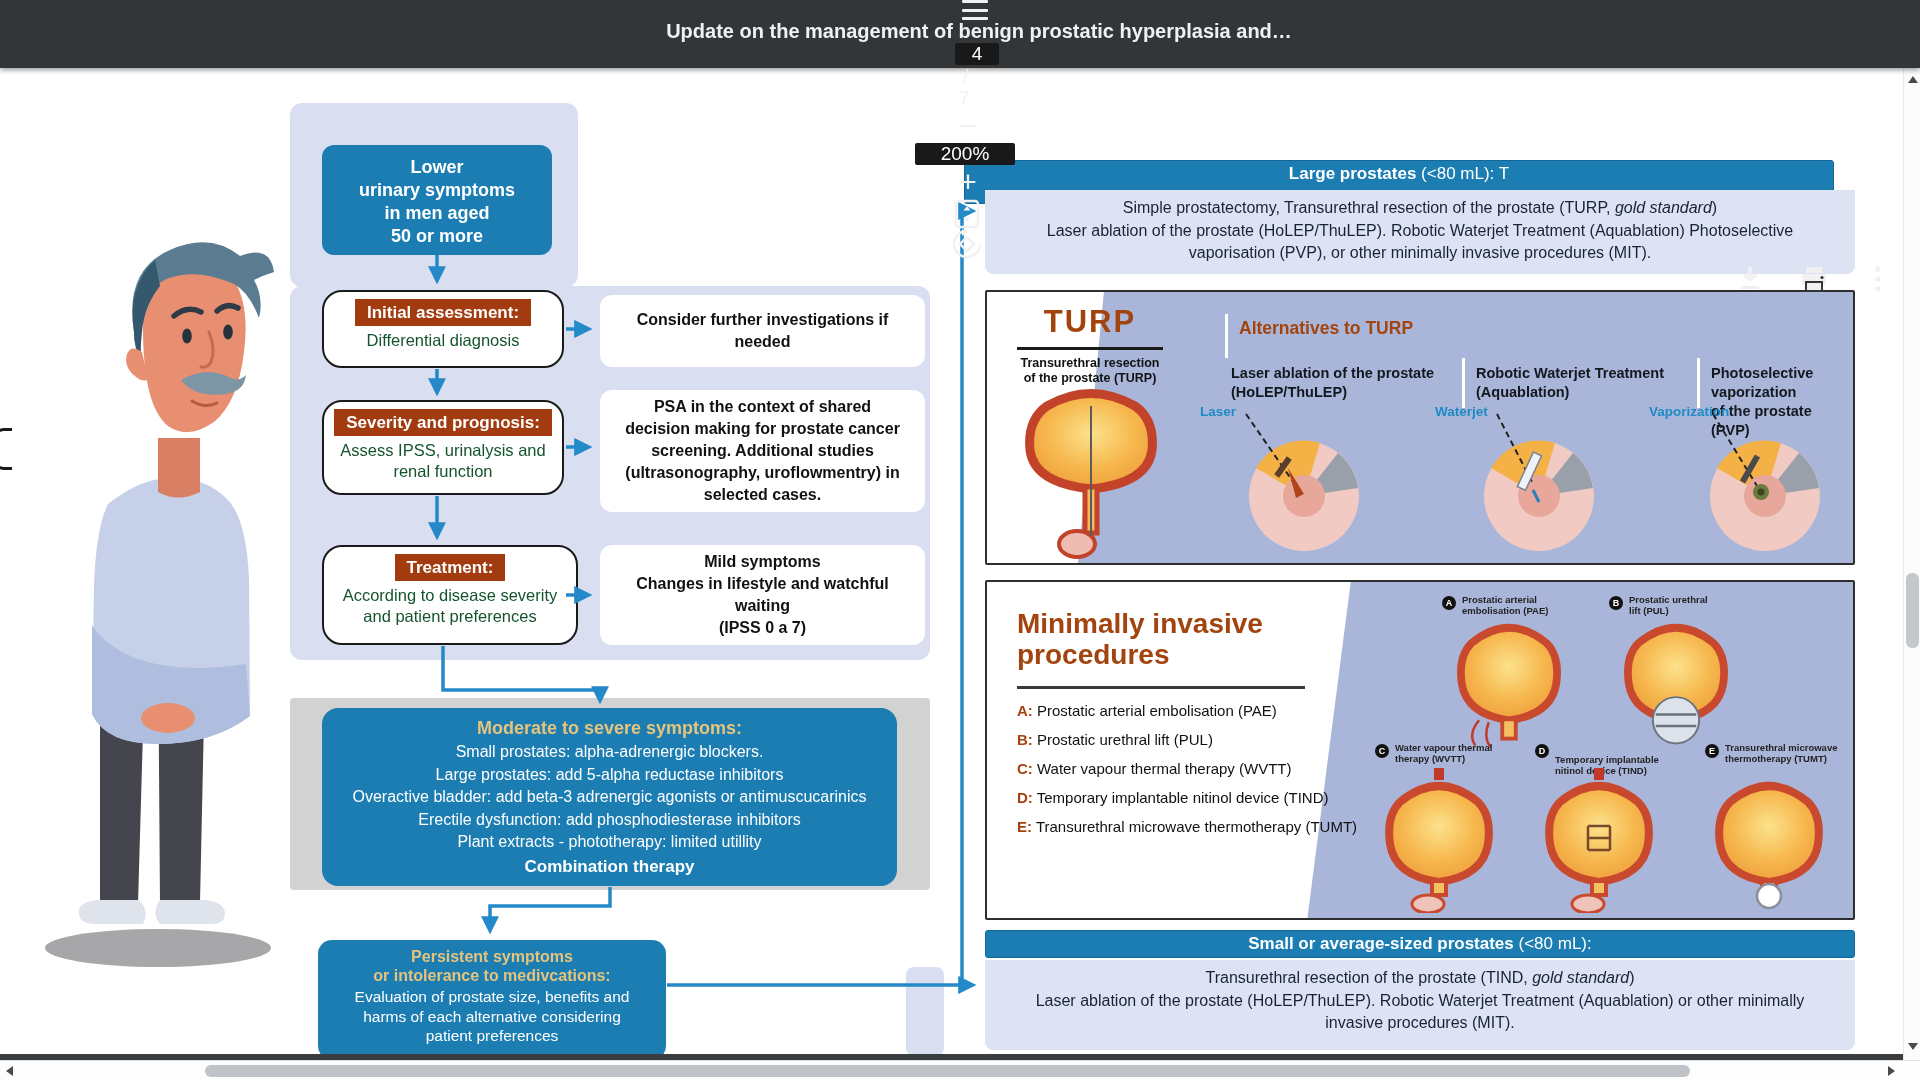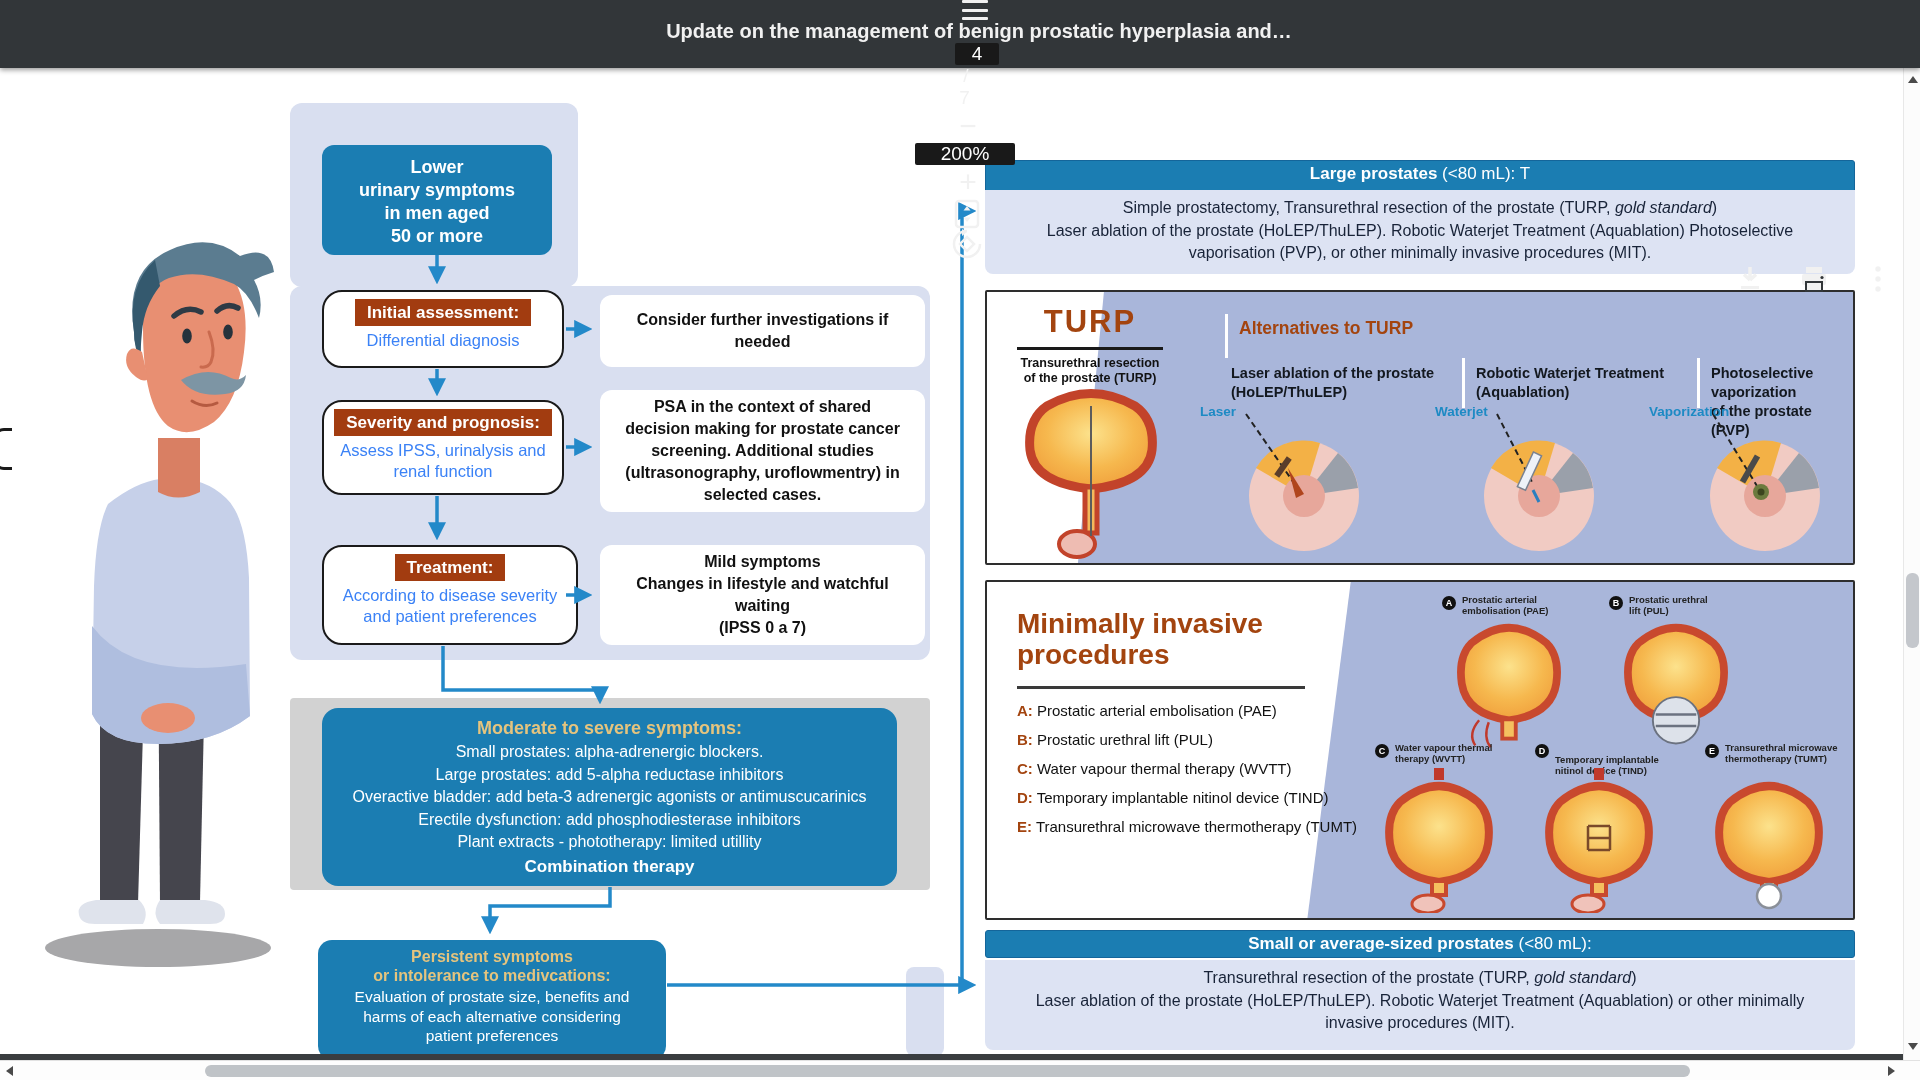--- a/index.html
+++ b/index.html
@@ -51,21 +51,21 @@
   .italic { font-style:italic;margin-top:40px; }
 
   .lavender-panel { background:#d9dff0; border-radius:12px; }
   .gray-panel { background:#d2d2d2; border-radius:4px; }
 
   .box-blue { background:#1b7db2; border-radius:12px; color:#fff; text-align:center; }
   .start-box { font-size:18px; font-weight:700; line-height:23px; padding-top:11px; }
   .step-box { background:#fff; border:2.5px solid #1a1a1a; border-radius:20px; text-align:center; padding:7px 8px 4px; }
   .step-header { display:inline-block; background:#a23c10; color:#fff; font-weight:700; font-size:17px;
                  padding:3px 12px; line-height:21px; }
-  .step-body { font-size:16.5px; color:#3b82f6; line-height:21px; margin-top:4px; }
+  .step-body { font-size:16.5px; color:#14532d; line-height:21px; margin-top:4px; }
   .note-box { background:#fff; border-radius:12px; text-align:center; font-size:16px; color:#111;
               line-height:22px; display:flex; align-items:center; justify-content:center;font-weight:bold; }
   .tan { color:#e5c47e; }
   .mod-header { font-size:18px; font-weight:700; line-height:25px; }
   .mod-body { font-size:16px; line-height:22.5px; }
   .mod-footer { font-size:17px; font-weight:700; line-height:25px; }
 
   .panel-header { background:#1b7db2; border:1px solid #14659a; color:#fff; text-align:center;
                   font-size:17px; line-height:26px; border-radius:3px; }
   .panel-body { background:#dde3f3; border-radius:0 0 8px 8px; text-align:center; color:#182338;
@@ -239,21 +239,21 @@
     </div>
 
     <div class="abs box-blue" style="left:318px;top:872px;width:348px;height:120px;border-radius:14px;padding-top:7px">
       <div class="pre tan" style="font-size:16px;font-weight:700;line-height:19px">Persistent symptoms
 or intolerance to medivcations:</div>
       <div class="pre" style="font-size:15.5px;line-height:19.5px;margin-top:2px">Evaluation of prostate size, benefits and
 harms of each alternative considering
 patient preferences</div>
     </div>
 
-    <div class="abs panel-header" style="left:985px;top:92px;width:870px;height:44px">
+    <div class="abs panel-header" style="left:964px;top:92px;width:870px;height:44px">
       <b>Large prostates</b><span> (&lt;80 mL): T</span>
     </div>
     <div class="abs panel-body" style="left:985px;top:122px;width:870px;height:84px">
       <div><span>Simple prostatectomy, Transurethral resection of the prostate (TURP, </span><span class="italic">gold standard</span><span>)</span></div>
       <div class="pre">Laser ablation of the prostate (HoLEP/ThuLEP). Robotic Waterjet Treatment (Aquablation) Photoselective
 vaporisation (PVP), or other minimally invasive procedures (MIT).</div>
     </div>
 
     <div class="abs outlined-panel" style="left:985px;top:222px;width:870px;height:275px">
       <div class="slant" style="clip-path:polygon(13.5% 0,100% 0,100% 100%,10.5% 100%);left:0;width:100%"></div>
@@ -389,21 +389,21 @@
           <rect x="48" y="113" width="14" height="14" fill="#f5c05f" stroke="#c8492e" stroke-width="4"></rect>
           <circle cx="55" cy="128" r="12" fill="#fff" stroke="#8a8f98" stroke-width="2.5"></circle>
         </svg>
       </div>
     </div>
 
     <div class="abs panel-header" style="left:985px;top:862px;width:870px;height:28px">
       <b>Small or average-sized prostates</b><span> (&lt;80 mL):</span>
     </div>
     <div class="abs panel-body" style="left:985px;top:892px;width:870px;height:90px">
-      <div><span>Transurethral resection of the prostate (TURP, </span><span class="italic">gold standard</span><span>)</span></div>
+      <div><span>Transurethral resection of the prostate (TIND, </span><span class="italic">gold standard</span><span>)</span></div>
       <div class="pre">Laser ablation of the prostate (HoLEP/ThuLEP). Robotic Waterjet Treatment (Aquablation) or other minimally
 invasive procedures (MIT).</div>
     </div>
 
     <svg class="abs" style="left:0;top:0;pointer-events:none;z-index:6" width="1903" height="986" viewBox="0 0 1903 986">
       <defs>
         <marker id="arrowBlue" viewBox="0 0 10 10" refX="6.5" refY="5" markerWidth="5.2" markerHeight="5.2" orient="auto-start-reverse">
           <path d="M0 0 L10 5 L0 10 z" fill="#2389c9"></path>
         </marker>
       </defs>

